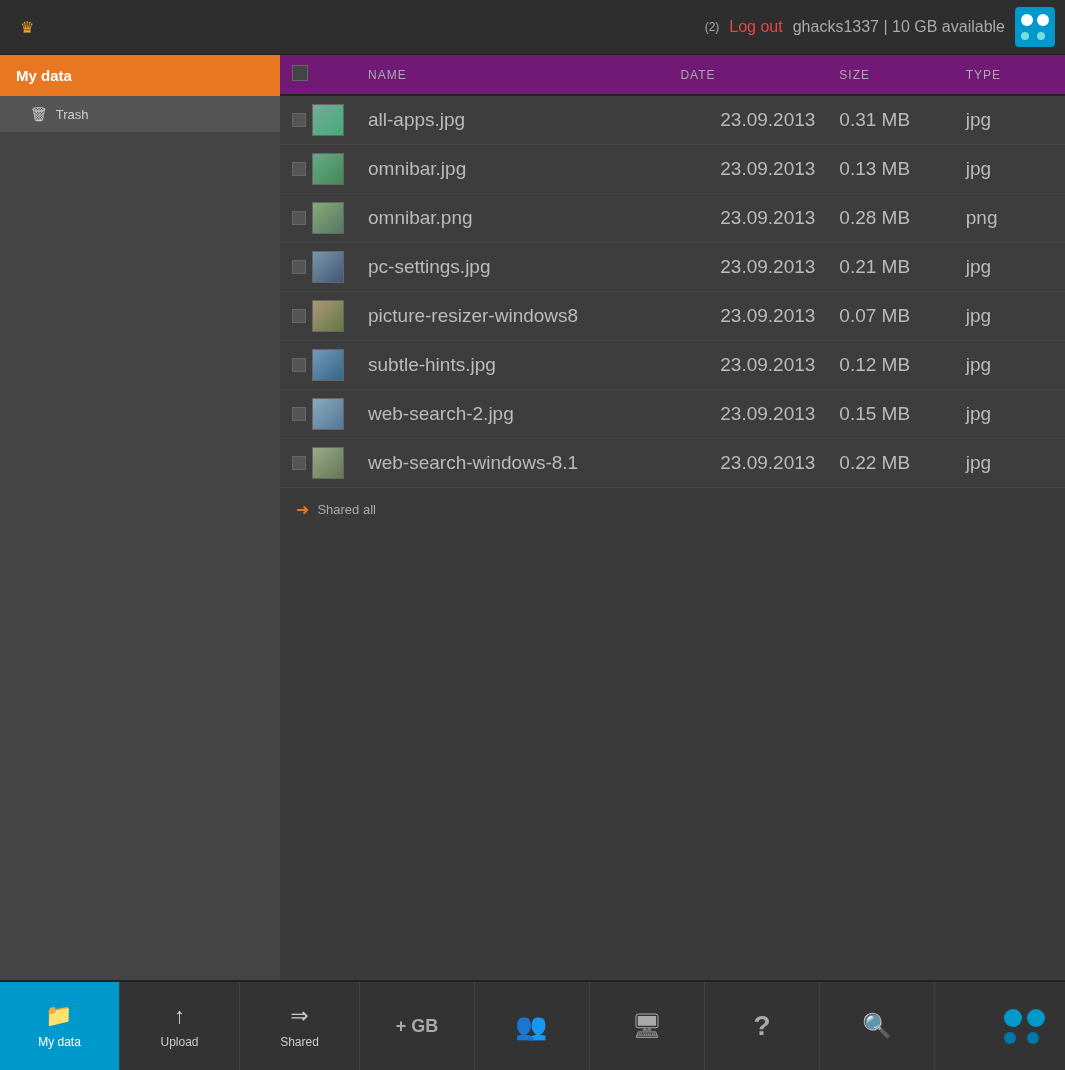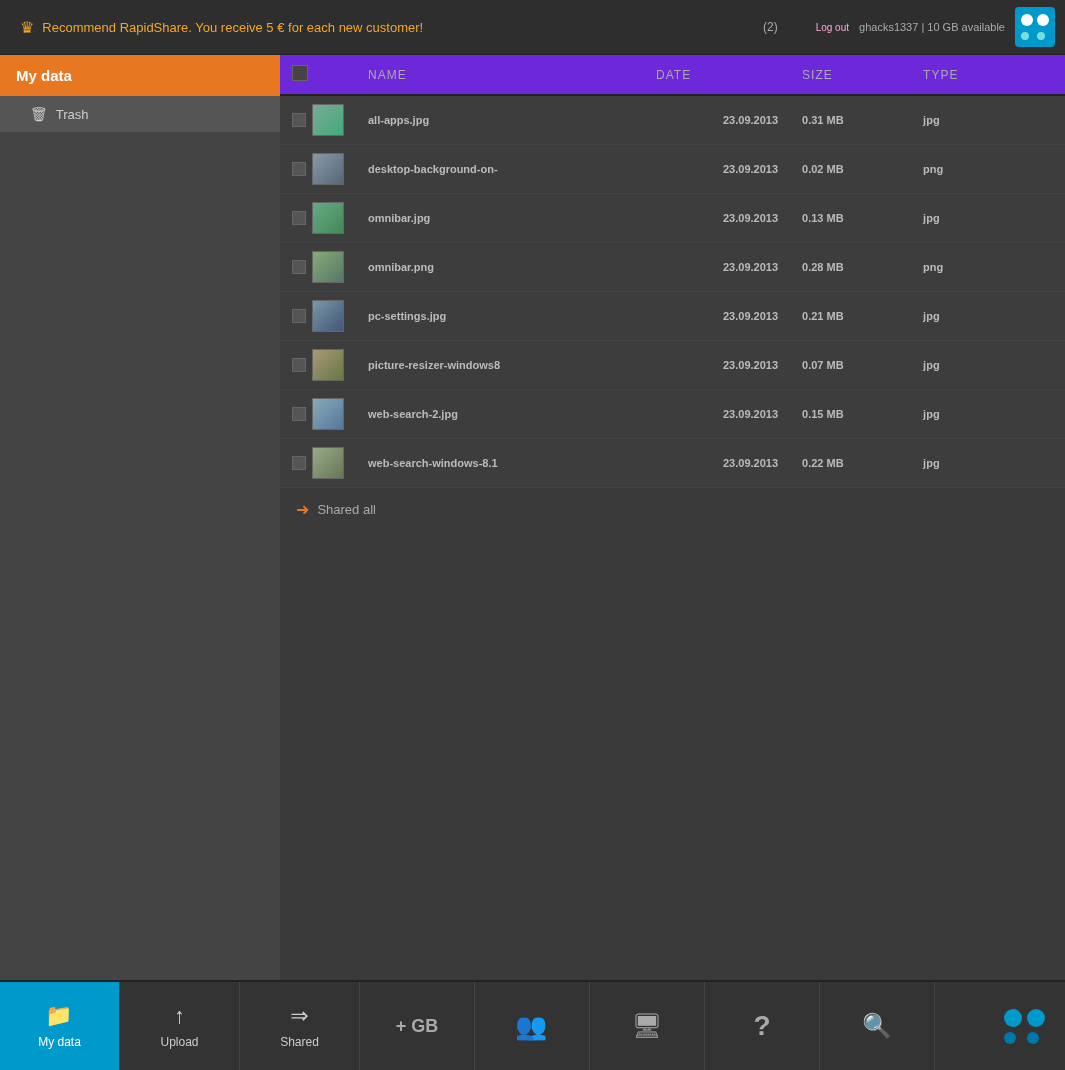--- a/index.html
+++ b/index.html
@@ -118,21 +118,21 @@
       background: #3a3a3a;
       overflow-y: auto;
     }
 
     
     .file-table {
       width: 100%;
       border-collapse: collapse;
     }
     .file-table thead tr {
-      background: #6d28d9;
+      background: #701a75;
       border-bottom: 2px solid #222;
     }
     .file-table thead th {
       padding: 10px 12px;
       text-align: left;
       color: #aaa;
       font-size: 12px;
       font-weight: normal;
       letter-spacing: 1px;
       text-transform: uppercase;
@@ -140,22 +140,21 @@
     .file-table thead th:first-child {
       width: 50px;
     }
     .file-table tbody tr {
       border-bottom: 1px solid #444;
       background: #3d3d3d;
     }
     .file-table tbody td {
       padding: 8px 12px;
       color: #bbb;
-      font-size: 11px;
-      font-weight: bold;
+      font-size: 19px;
     }
     .file-table tbody td:first-child {
       width: 50px;
     }
     .file-row-checkbox-cell {
       display: flex;
       align-items: center;
       gap: 6px;
     }
     .file-checkbox {
@@ -305,26 +304,25 @@
       background: #444;
       display: inline-block;
     }
   </style>
 </head>
 <body>
 
 <div class="top-bar">
   <div class="top-bar-promo">
     <span class="crown-icon">♛</span>
-    <span>Recommend RapidShare. You receive 5 € for each new customer!</span>
   </div>
   <div class="top-bar-right">
     <span style="color:#aaa; font-size:12px;">(2)</span>
-    <span style="color:#f9a8d4; font-size:10px; cursor:pointer;margin-left:28px;">Log out</span>
-    <span style="color:#aaa; font-size:11px;">ghacks1337 | 10 GB available</span>
+    <span style="color:#ef4444; font-size:16px; cursor:pointer;">Log out</span>
+    <span style="color:#aaa; font-size:16px;">ghacks1337 | 10 GB available</span>
     <div class="logo-icon">
       <div class="logo-dots">
         <div class="logo-dot"></div>
         <div class="logo-dot"></div>
         <div class="logo-dot small"></div>
         <div class="logo-dot small"></div>
       </div>
     </div>
   </div>
 </div>
@@ -369,35 +367,20 @@
             <td class="cell-date">23.09.2013</td>
             <td class="cell-size">0.31 MB</td>
             <td class="cell-type">jpg</td>
             <td></td>
           </tr>
           <tr>
             <td colspan="1">
     <div class="file-row-checkbox-cell">
       <div class="file-checkbox"></div>
       <div class="file-thumbnail">
-        <div class="thumb-placeholder thumb-color-2"></div>
-      </div>
-    </div>
-  </td>
-            <td class="cell-name">desktop-background-on-</td>
-            <td class="cell-date">23.09.2013</td>
-            <td class="cell-size">0.02 MB</td>
-            <td class="cell-type">png</td>
-            <td></td>
-          </tr>
-          <tr>
-            <td colspan="1">
-    <div class="file-row-checkbox-cell">
-      <div class="file-checkbox"></div>
-      <div class="file-thumbnail">
         <div class="thumb-placeholder thumb-color-4"></div>
       </div>
     </div>
   </td>
             <td class="cell-name">omnibar.jpg</td>
             <td class="cell-date">23.09.2013</td>
             <td class="cell-size">0.13 MB</td>
             <td class="cell-type">jpg</td>
             <td></td>
           </tr>
@@ -436,20 +419,35 @@
     <div class="file-row-checkbox-cell">
       <div class="file-checkbox"></div>
       <div class="file-thumbnail">
         <div class="thumb-placeholder thumb-color-7"></div>
       </div>
     </div>
   </td>
             <td class="cell-name">picture-resizer-windows8</td>
             <td class="cell-date">23.09.2013</td>
             <td class="cell-size">0.07 MB</td>
+            <td class="cell-type">jpg</td>
+            <td></td>
+          </tr>
+          <tr>
+            <td colspan="1">
+    <div class="file-row-checkbox-cell">
+      <div class="file-checkbox"></div>
+      <div class="file-thumbnail">
+        <div class="thumb-placeholder thumb-color-8"></div>
+      </div>
+    </div>
+  </td>
+            <td class="cell-name">subtle-hints.jpg</td>
+            <td class="cell-date">23.09.2013</td>
+            <td class="cell-size">0.12 MB</td>
             <td class="cell-type">jpg</td>
             <td></td>
           </tr>
           <tr>
             <td colspan="1">
     <div class="file-row-checkbox-cell">
       <div class="file-checkbox"></div>
       <div class="file-thumbnail">
         <div class="thumb-placeholder thumb-color-9"></div>
       </div>

